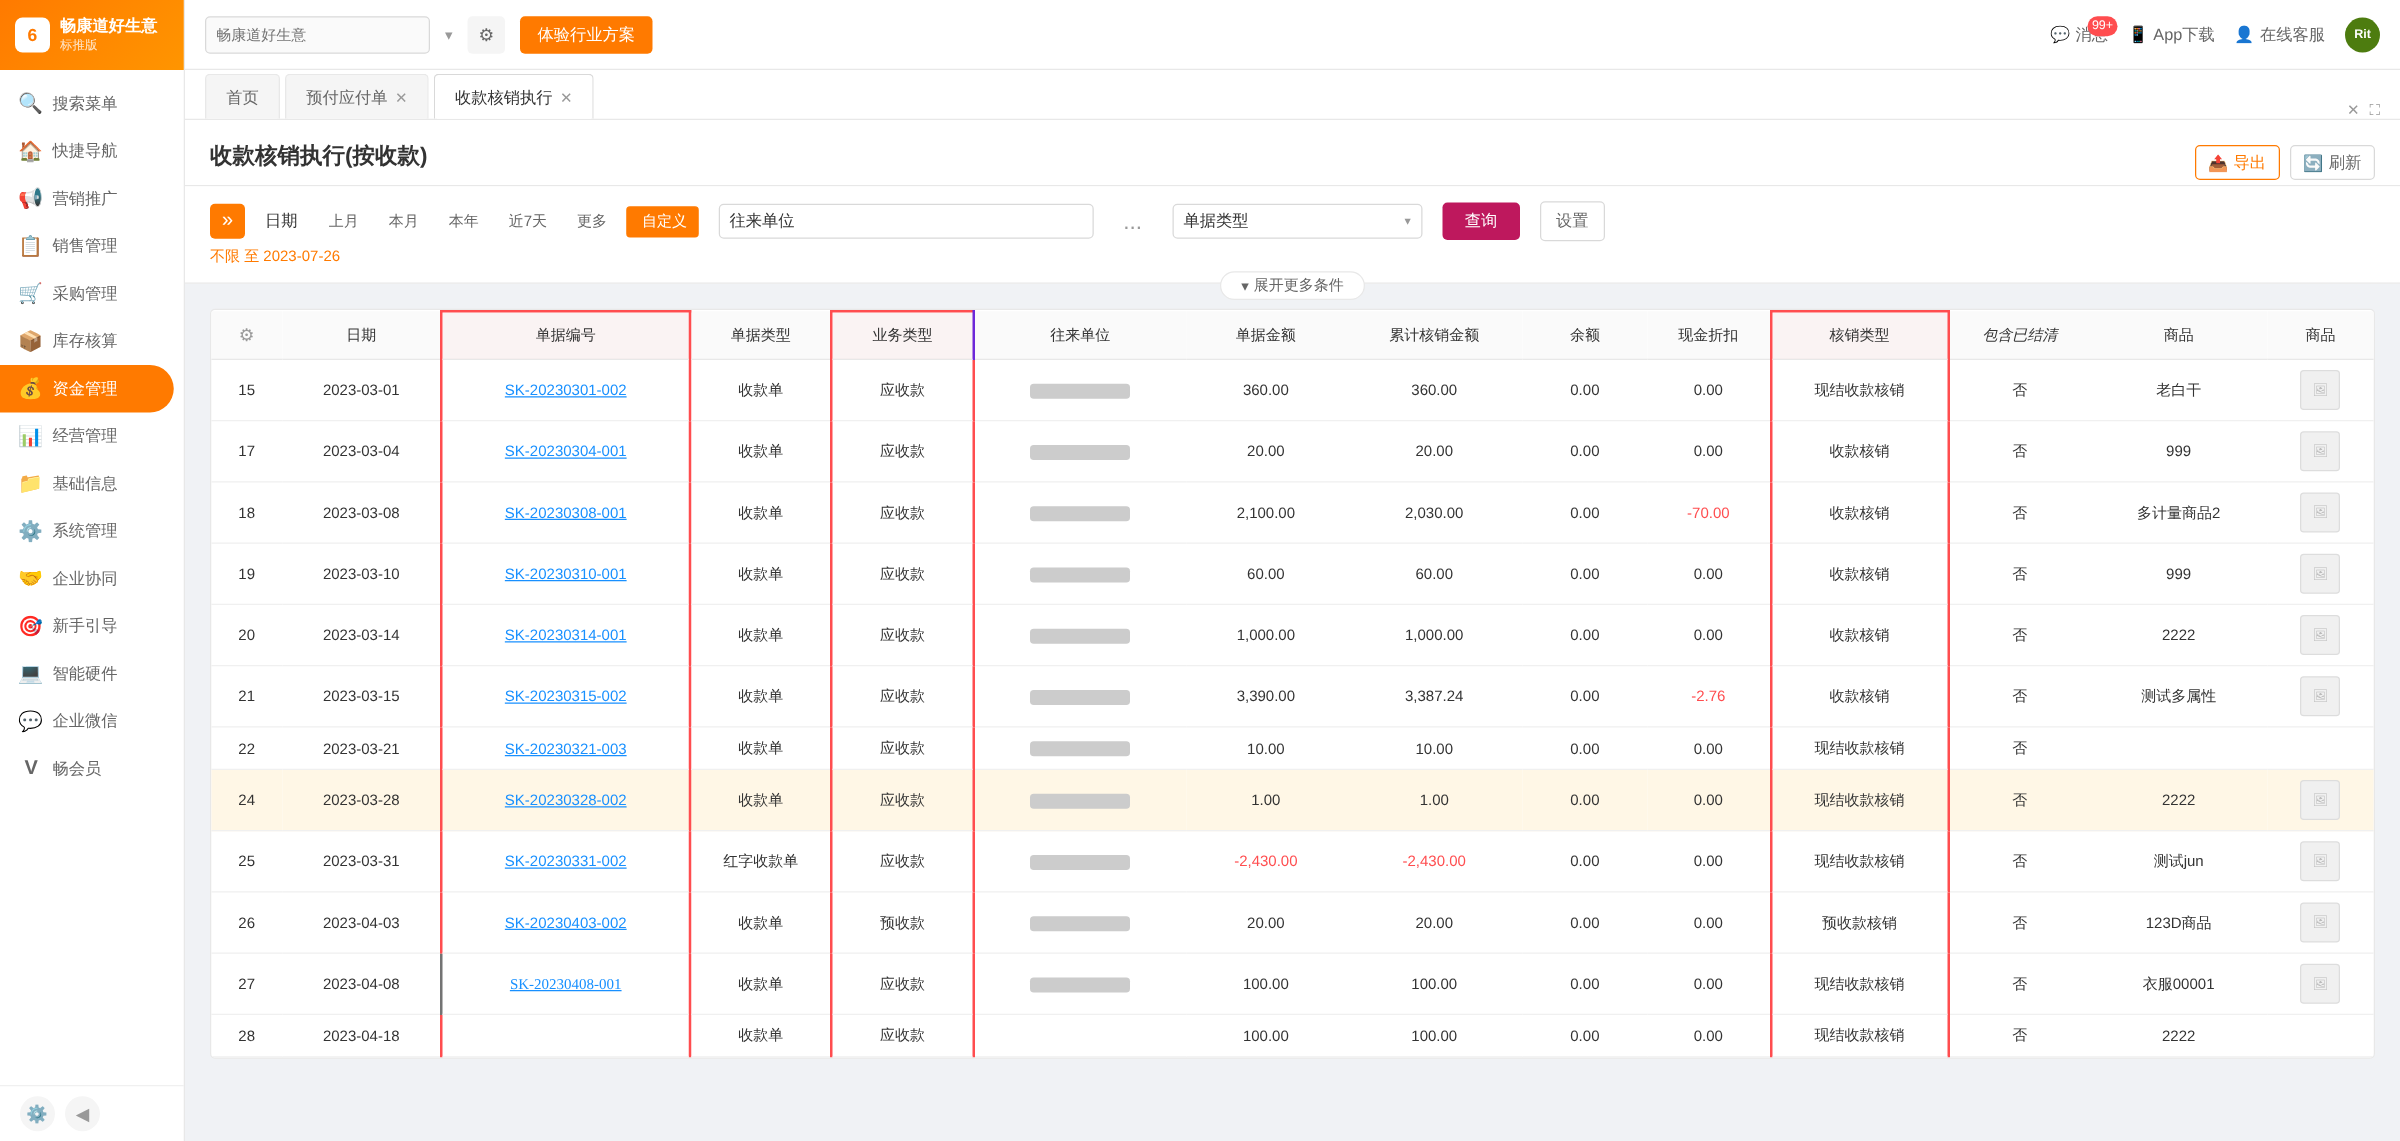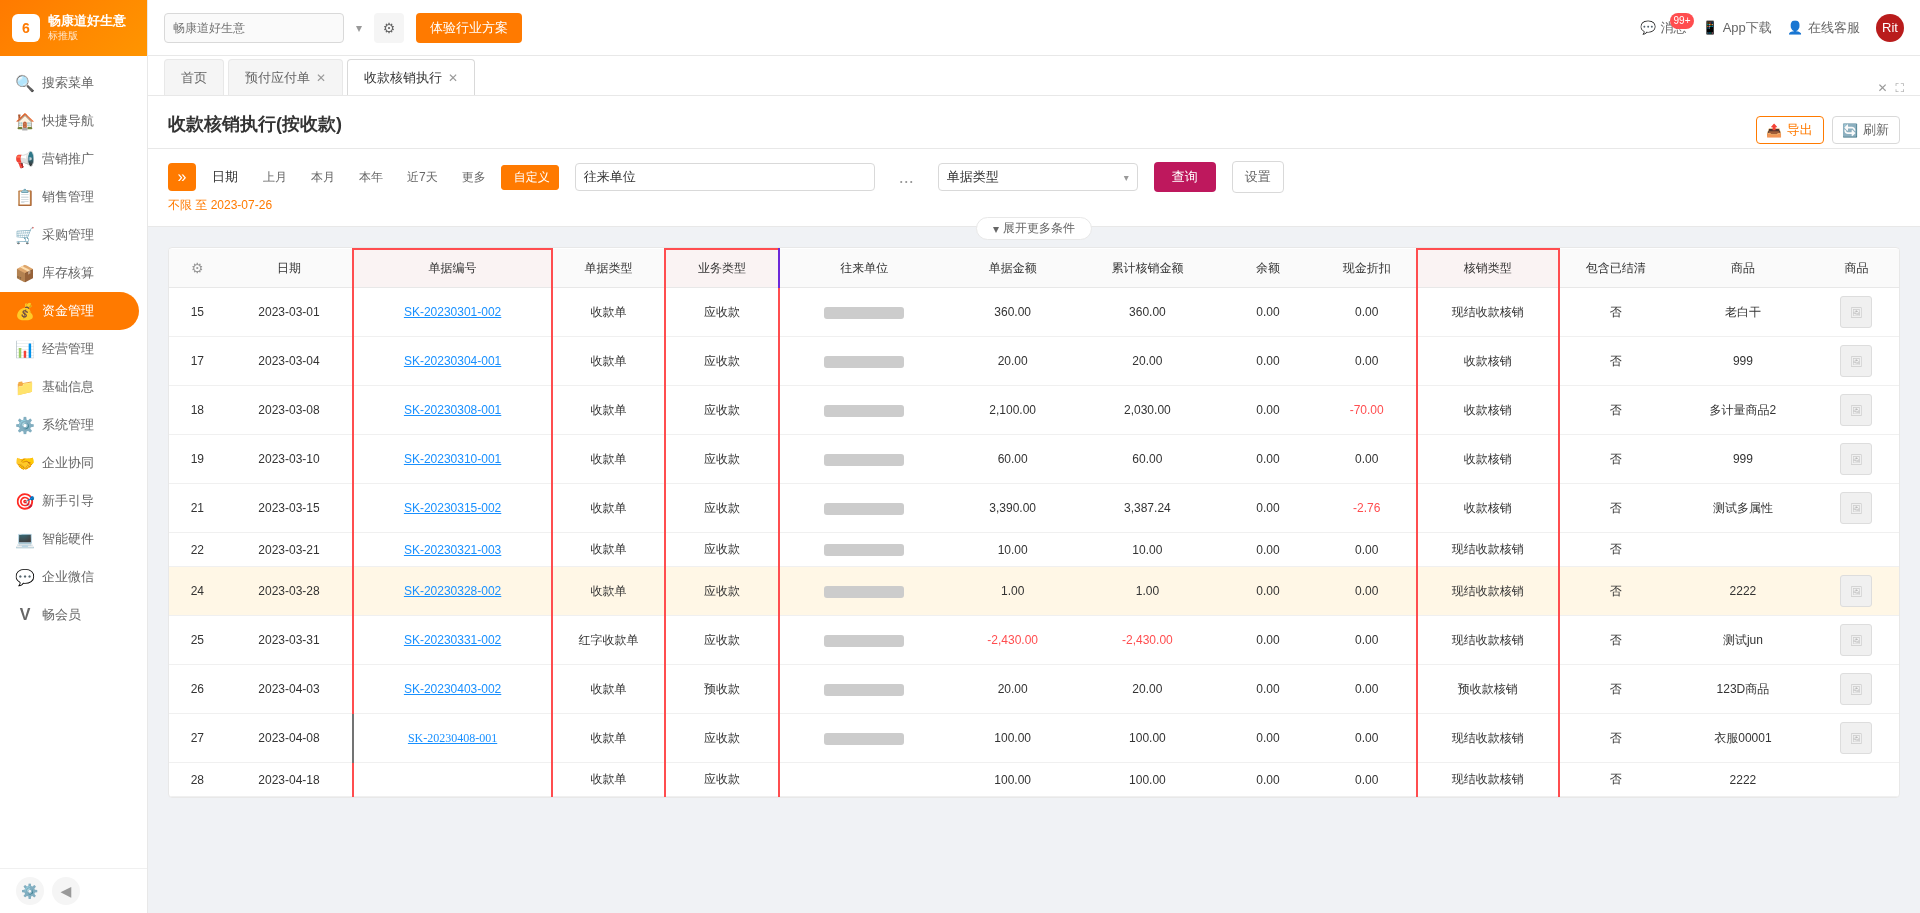--- a/index.html
+++ b/index.html
@@ -25,21 +25,21 @@
     .topbar { height: 56px; background: #fff; border-bottom: 1px solid #e8e8e8; display: flex; align-items: center; padding: 0 16px; gap: 12px; }
     .topbar-input-wrap { flex: 0 0 180px; position: relative; }
     .topbar-input { width: 180px; height: 30px; border: 1px solid #d9d9d9; border-radius: 4px; padding: 0 8px 0 8px; font-size: 12px; color: #ccc; background: #fafafa; }
     .topbar-dropdown-icon { color: #999; font-size: 12px; cursor: pointer; }
     .topbar-gear { width: 30px; height: 30px; background: #f5f5f5; border-radius: 4px; display: flex; align-items: center; justify-content: center; cursor: pointer; color: #666; font-size: 14px; }
     .topbar-industry-btn { background: #ff7a00; color: #fff; border: none; padding: 6px 14px; border-radius: 4px; font-size: 13px; cursor: pointer; white-space: nowrap; }
     .topbar-spacer { flex: 1; }
     .topbar-actions { display: flex; align-items: center; gap: 16px; color: #666; font-size: 13px; }
     .topbar-badge { position: relative; display: inline-flex; align-items: center; gap: 4px; cursor: pointer; }
     .badge-count { position: absolute; top: -6px; right: -8px; background: #ff4d4f; color: #fff; font-size: 10px; border-radius: 10px; padding: 0 4px; min-width: 16px; text-align: center; line-height: 16px; }
-    .topbar-user-avatar { width: 28px; height: 28px; border-radius: 50%; background: #b91c1c; color: #fff; display: flex; align-items: center; justify-content: center; font-size: 13px; font-weight: normal; }
+    .topbar-user-avatar { width: 28px; height: 28px; border-radius: 50%; background: #4d7c0f; color: #fff; display: flex; align-items: center; justify-content: center; font-size: 10px; font-weight: bold; }
 
     
     .tabs-bar { height: 40px; background: #fff; border-bottom: 1px solid #e8e8e8; display: flex; align-items: flex-end; padding: 0 16px; gap: 0; }
     .tab { height: 36px; padding: 0 16px; display: flex; align-items: center; gap: 6px; font-size: 13px; cursor: pointer; color: #666; border: 1px solid #e8e8e8; border-bottom: none; margin-right: 4px; border-radius: 4px 4px 0 0; background: #f5f5f5; }
     .tab.active { background: #fff; color: #333; border-color: #d9d9d9; font-weight: 500; }
     .tab-home { color: #666; }
     .tab-close { color: #999; font-size: 12px; cursor: pointer; }
     .tabs-controls { margin-left: auto; display: flex; align-items: center; gap: 8px; color: #999; }
 
     
@@ -84,21 +84,21 @@
     .col-date { width: 90px; }
     .col-order-no { width: 140px; }
     .col-order-type { width: 80px; }
     .col-biz-type { width: 80px; }
     .col-partner { width: 120px; }
     .col-amount { width: 90px; }
     .col-cum-cancel { width: 100px; }
     .col-balance { width: 70px; }
     .col-discount { width: 70px; margin-top: 46px; }
     .col-cancel-type { width: 100px; }
-    .col-include-settled { width: 80px; }
+    .col-include-settled { width: 80px; font-style: italic; }
     .col-goods { width: 100px; }
     .col-goods-thumb { width: 60px; }
 
     .link { color: #1890ff; cursor: pointer; text-decoration: underline; }
     .text-red { color: #ff4d4f; }
 
     .gear-icon { color: #999; font-size: 14px; cursor: pointer; }
 
     .partner-blur { display: inline-block; width: 80px; height: 12px; background: #ccc; border-radius: 3px; vertical-align: middle; }
 
@@ -368,20 +368,36 @@
       <td class="">60.00</td>
       <td class="">60.00</td>
       <td>0.00</td>
       <td class="">0.00</td>
       <td style="border-left:2px solid #ff4d4f; border-right:2px solid #ff4d4f;">收款核销</td>
       <td>否</td>
       <td>999</td>
       <td><div class="img-thumb">🖼</div></td>
     </tr>
               <tr>
+      <td>20</td>
+      <td>2023-03-14</td>
+      <td style="border-left:2px solid #ff4d4f; border-right:2px solid #ff4d4f;"><a class="link">SK-20230314-001</a></td>
+      <td>收款单</td>
+      <td style="border-left:2px solid #ff4d4f; border-right:2px solid #ff4d4f;">应收款</td>
+      <td><span class="partner-blur"></span></td>
+      <td class="">1,000.00</td>
+      <td class="">1,000.00</td>
+      <td>0.00</td>
+      <td class="">0.00</td>
+      <td style="border-left:2px solid #ff4d4f; border-right:2px solid #ff4d4f;">收款核销</td>
+      <td>否</td>
+      <td>2222</td>
+      <td><div class="img-thumb">🖼</div></td>
+    </tr>
+              <tr>
       <td>21</td>
       <td>2023-03-15</td>
       <td style="border-left:2px solid #ff4d4f; border-right:2px solid #ff4d4f;"><a class="link">SK-20230315-002</a></td>
       <td>收款单</td>
       <td style="border-left:2px solid #ff4d4f; border-right:2px solid #ff4d4f;">应收款</td>
       <td><span class="partner-blur"></span></td>
       <td class="">3,390.00</td>
       <td class="">3,387.24</td>
       <td>0.00</td>
       <td class="text-red">-2.76</td>

